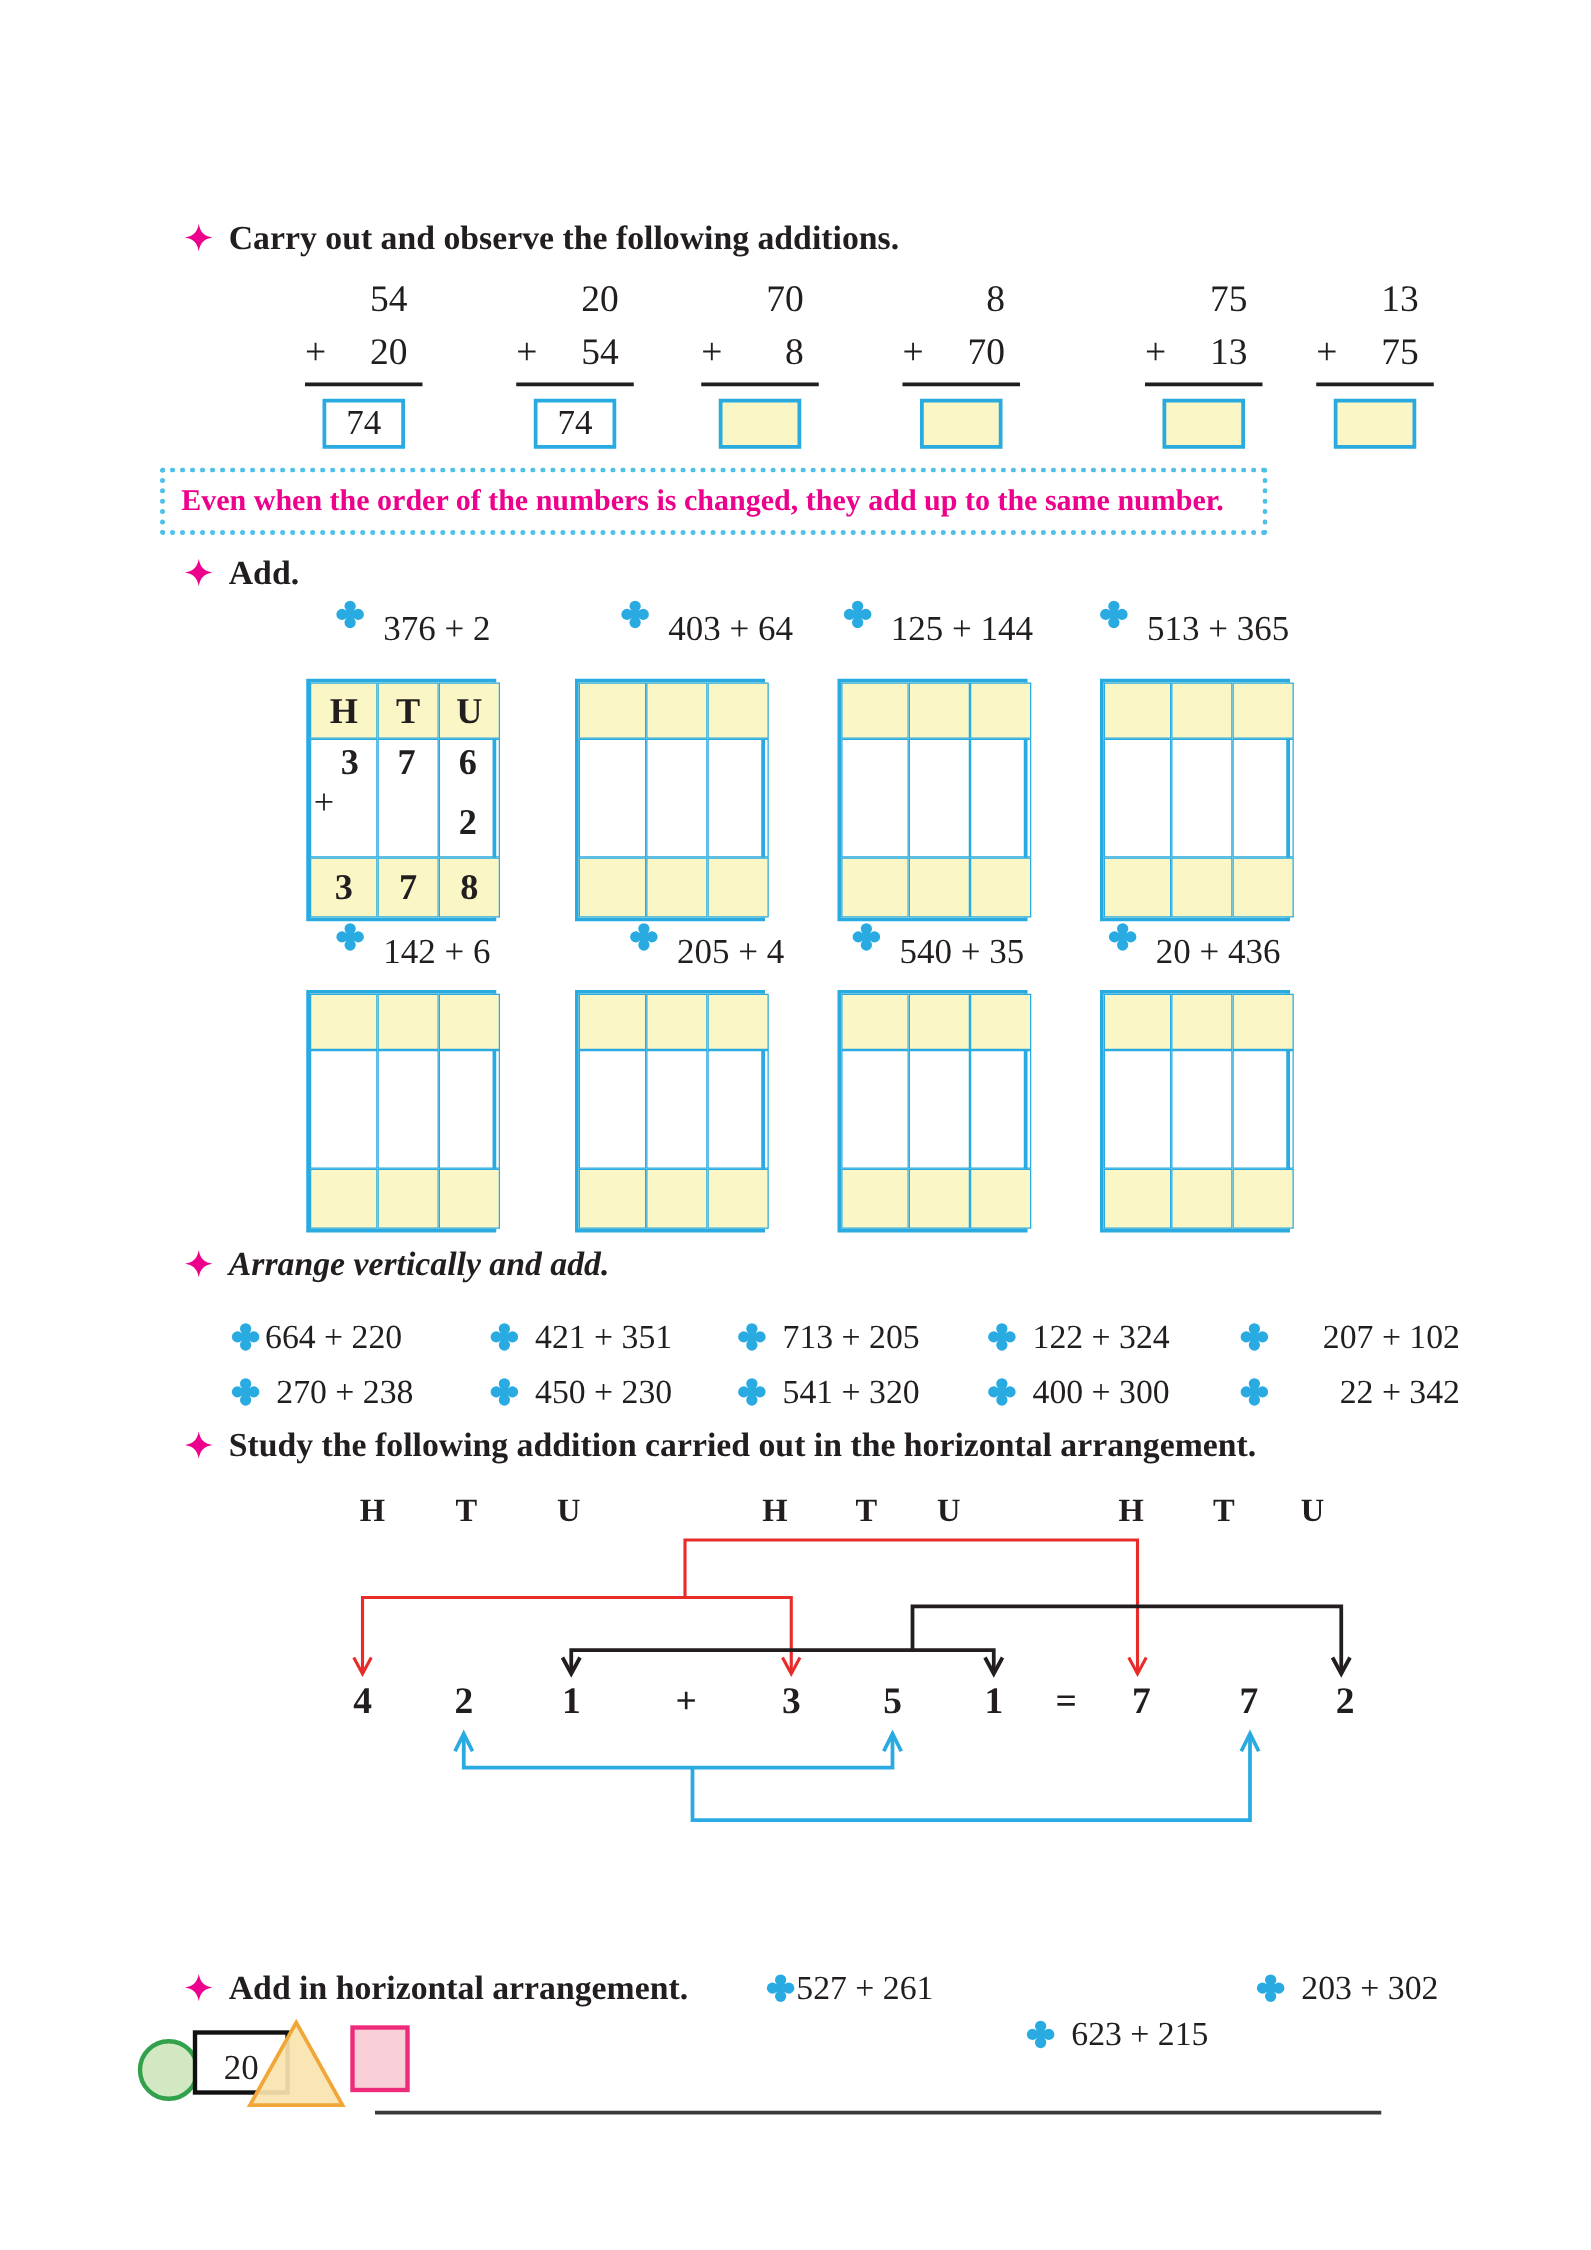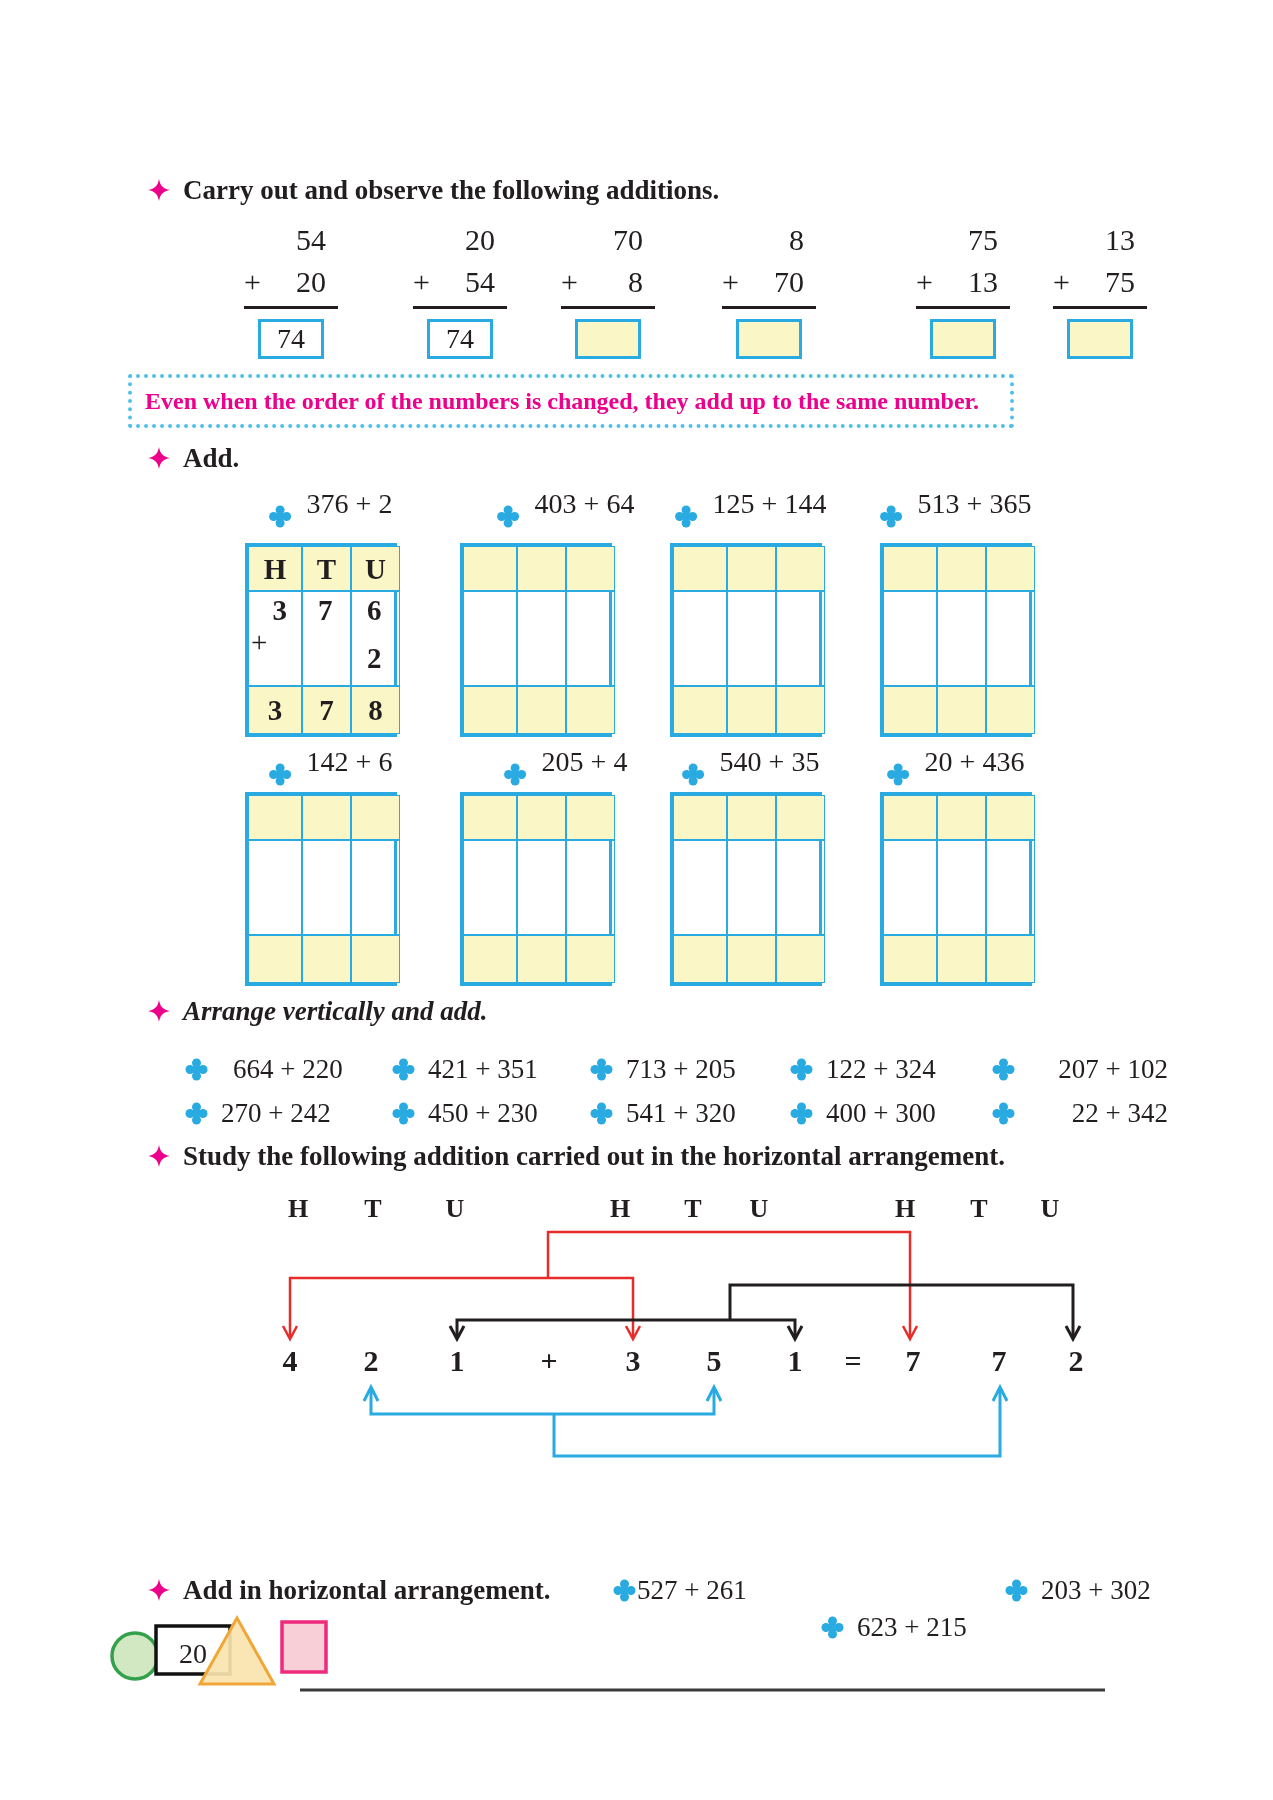--- a/index.html
+++ b/index.html
@@ -22,21 +22,21 @@
   .vp-rule{border-top:3px solid #221e1f;margin-top:4px;}
   .vp-box{width:60px;height:34px;border:3px solid #29abe2;margin:10px auto 0;
           text-align:center;font-size:28px;line-height:33px;background:#fff;}
   .vp-box.yellow{background:#fbf6c6;}
 
   .notebox{position:absolute;left:128px;top:374px;width:886px;height:54px;
            border:4px dotted #4fc0e8;border-radius:3px;display:flex;align-items:center;
            padding:0 13px;box-sizing:border-box;font-weight:bold;font-size:24px;
            color:#ec008c;white-space:nowrap;}
 
-  .tlabel{position:absolute;transform:translateX(-50%);display:flex;align-items:flex-end;
+  .tlabel{position:absolute;transform:translateX(-50%);display:flex;align-items:flex-start;
           font-size:28px;line-height:34px;white-space:nowrap;}
 
   .htu{position:absolute;width:152px;box-sizing:border-box;border:3px solid #29abe2;
        display:grid;grid-template-columns:54px 49px 49px;background:#fff;}
   .htu .c{box-sizing:border-box;border:1.5px solid #29abe2;}
   .htu .hd{height:45px;background:#fbf6c6;font-weight:bold;font-size:29px;
            text-align:center;line-height:44px;}
   .htu .mid{height:95px;position:relative;font-weight:bold;font-size:29px;}
   .htu .ans{height:48px;background:#fbf6c6;font-weight:bold;font-size:29px;
             text-align:center;line-height:46px;}
@@ -275,42 +275,42 @@
     <span class="diamond">
       <svg viewBox="0 0 24 24" width="22" height="22">
           <path d="M12 0C13.3 7.4 16.6 10.7 24 12C16.6 13.3 13.3 16.6 12 24C10.7 16.6 7.4 13.3 0 12C7.4 10.7 10.7 7.4 12 0Z" fill="#ec008c"></path>
         </svg>
     </span>
     <span>Arrange vertically and add.</span>
   </div>
 
   <div class="aprob" style="left:184px;top:1052px;">
       <span class="clover"></span>
-      <span style="margin-left:24px;">664 + 220</span>
+      <span style="margin-left:3px;">664 + 220</span>
     </div>
   <div class="aprob" style="left:391px;top:1052px;">
       <span class="clover"></span>
       <span style="margin-left:12px;">421 + 351</span>
     </div>
   <div class="aprob" style="left:589px;top:1052px;">
       <span class="clover"></span>
       <span style="margin-left:12px;">713 + 205</span>
     </div>
   <div class="aprob" style="left:789px;top:1052px;">
       <span class="clover"></span>
       <span style="margin-left:12px;">122 + 324</span>
     </div>
   <div class="aprob" style="left:991px;top:1052px;">
       <span class="clover"></span>
       <span class="t5">207 + 102</span>
     </div>
 
   <div class="aprob" style="left:184px;top:1096px;">
       <span class="clover"></span>
-      <span style="margin-left:12px;">270 + 242</span>
+      <span style="margin-left:12px;">270 + 238</span>
     </div>
   <div class="aprob" style="left:391px;top:1096px;">
       <span class="clover"></span>
       <span style="margin-left:12px;">450 + 230</span>
     </div>
   <div class="aprob" style="left:589px;top:1096px;">
       <span class="clover"></span>
       <span style="margin-left:12px;">541 + 320</span>
     </div>
   <div class="aprob" style="left:789px;top:1096px;">

